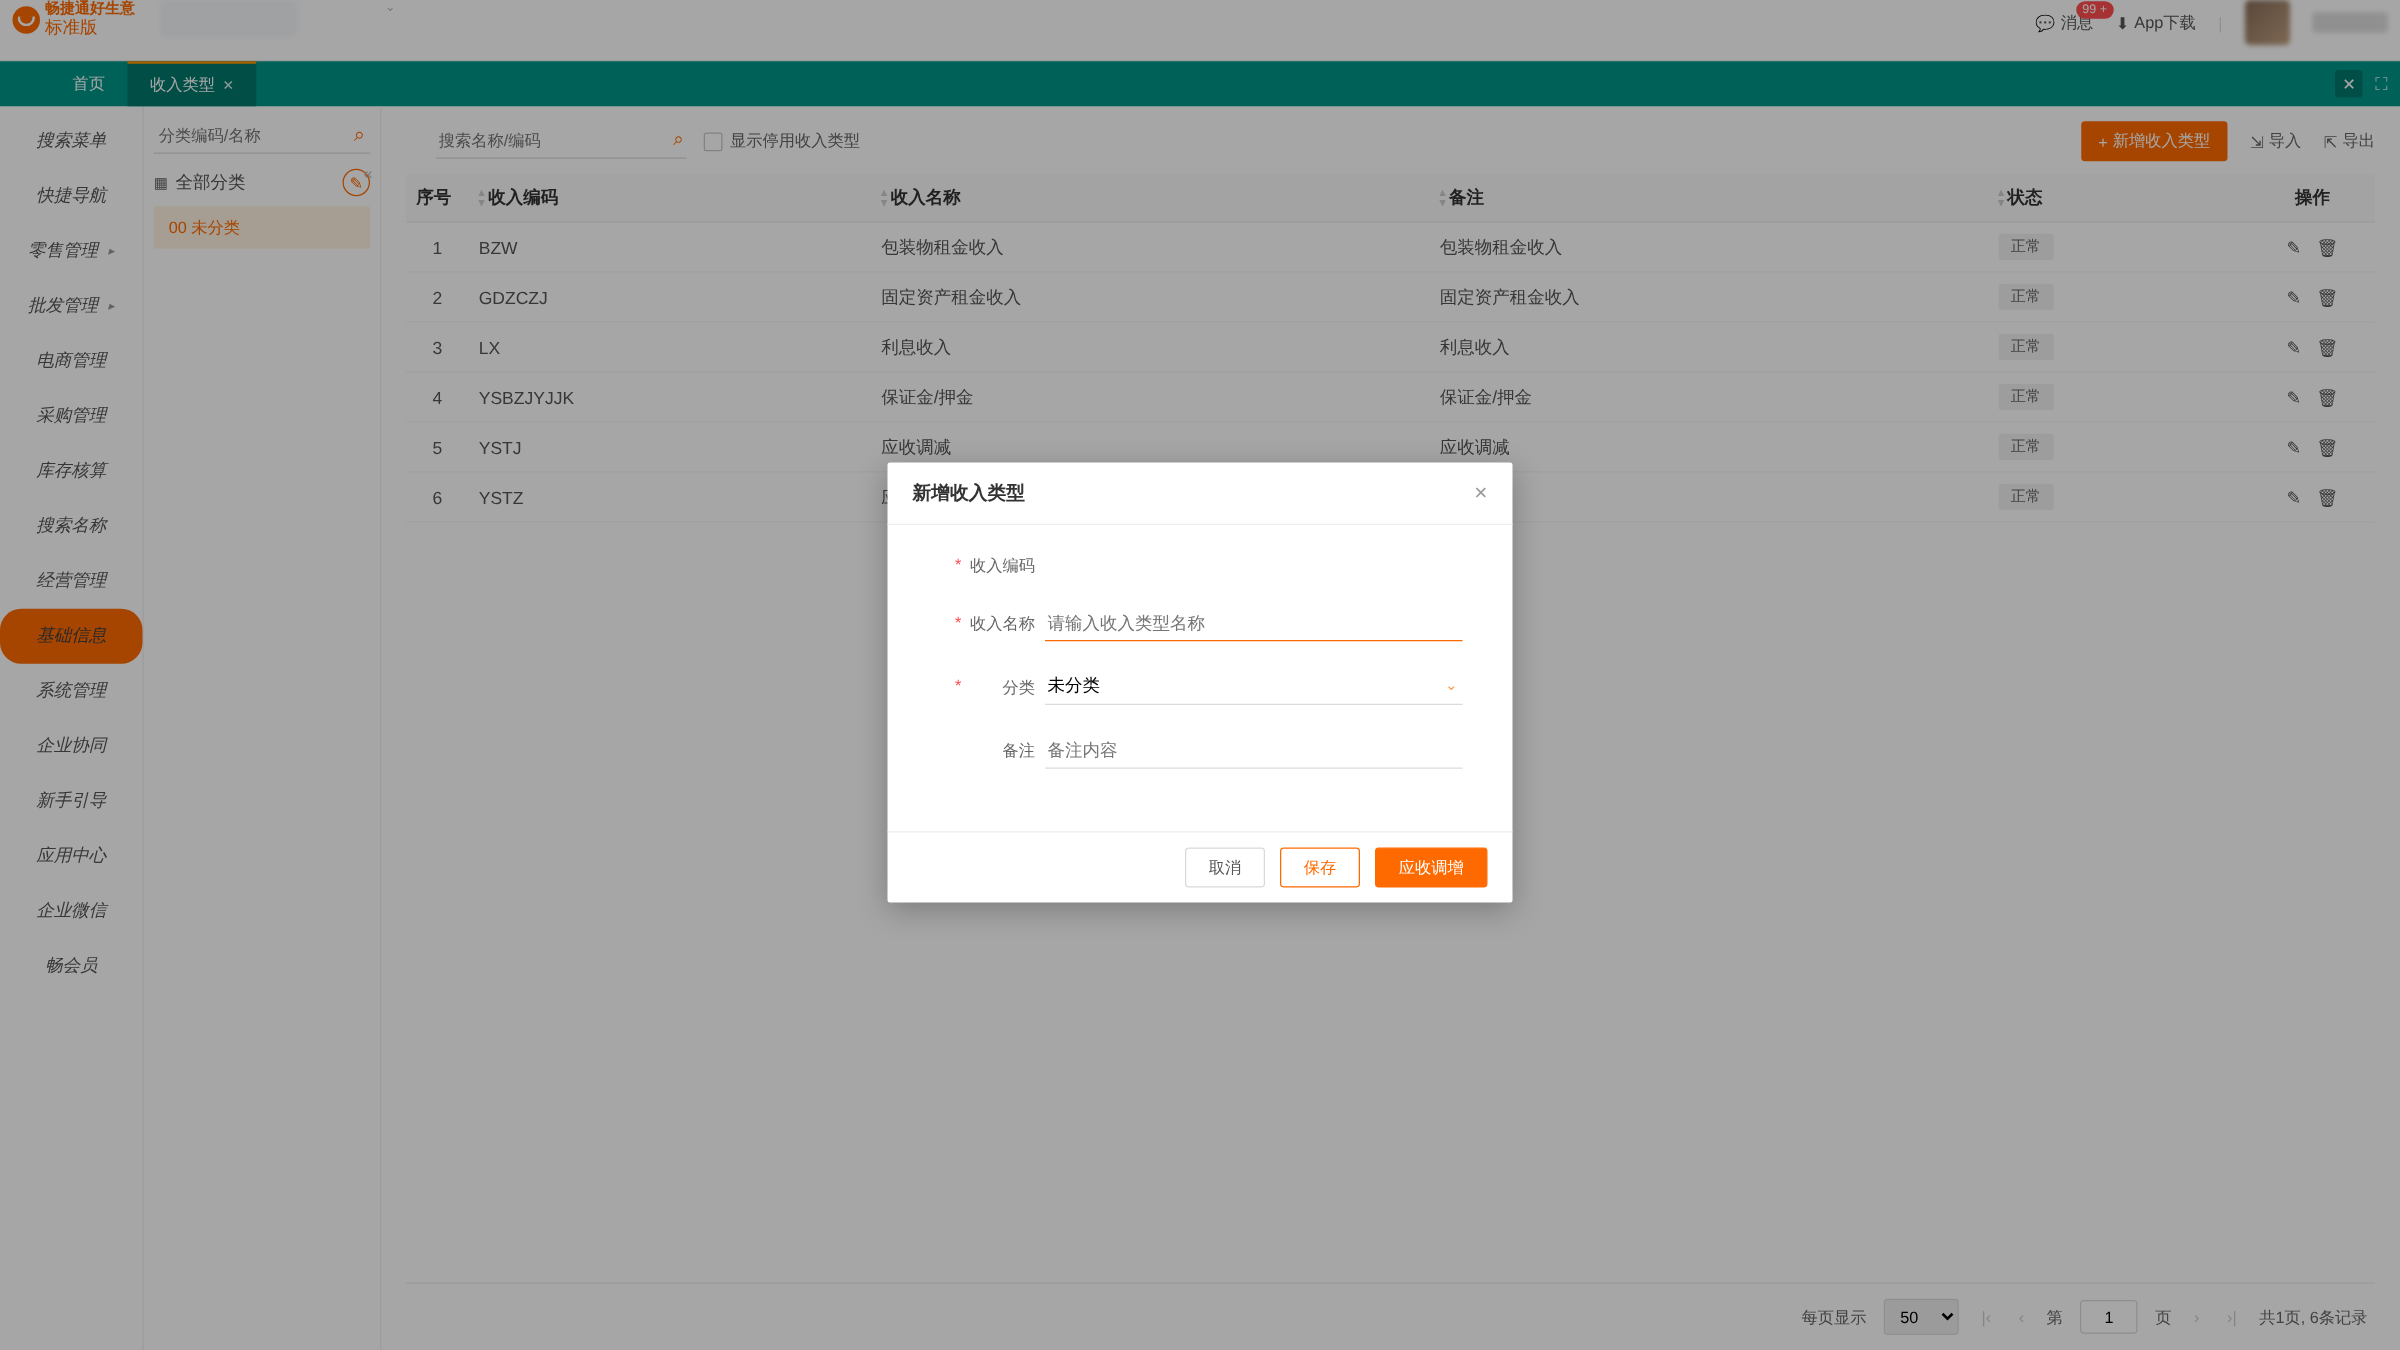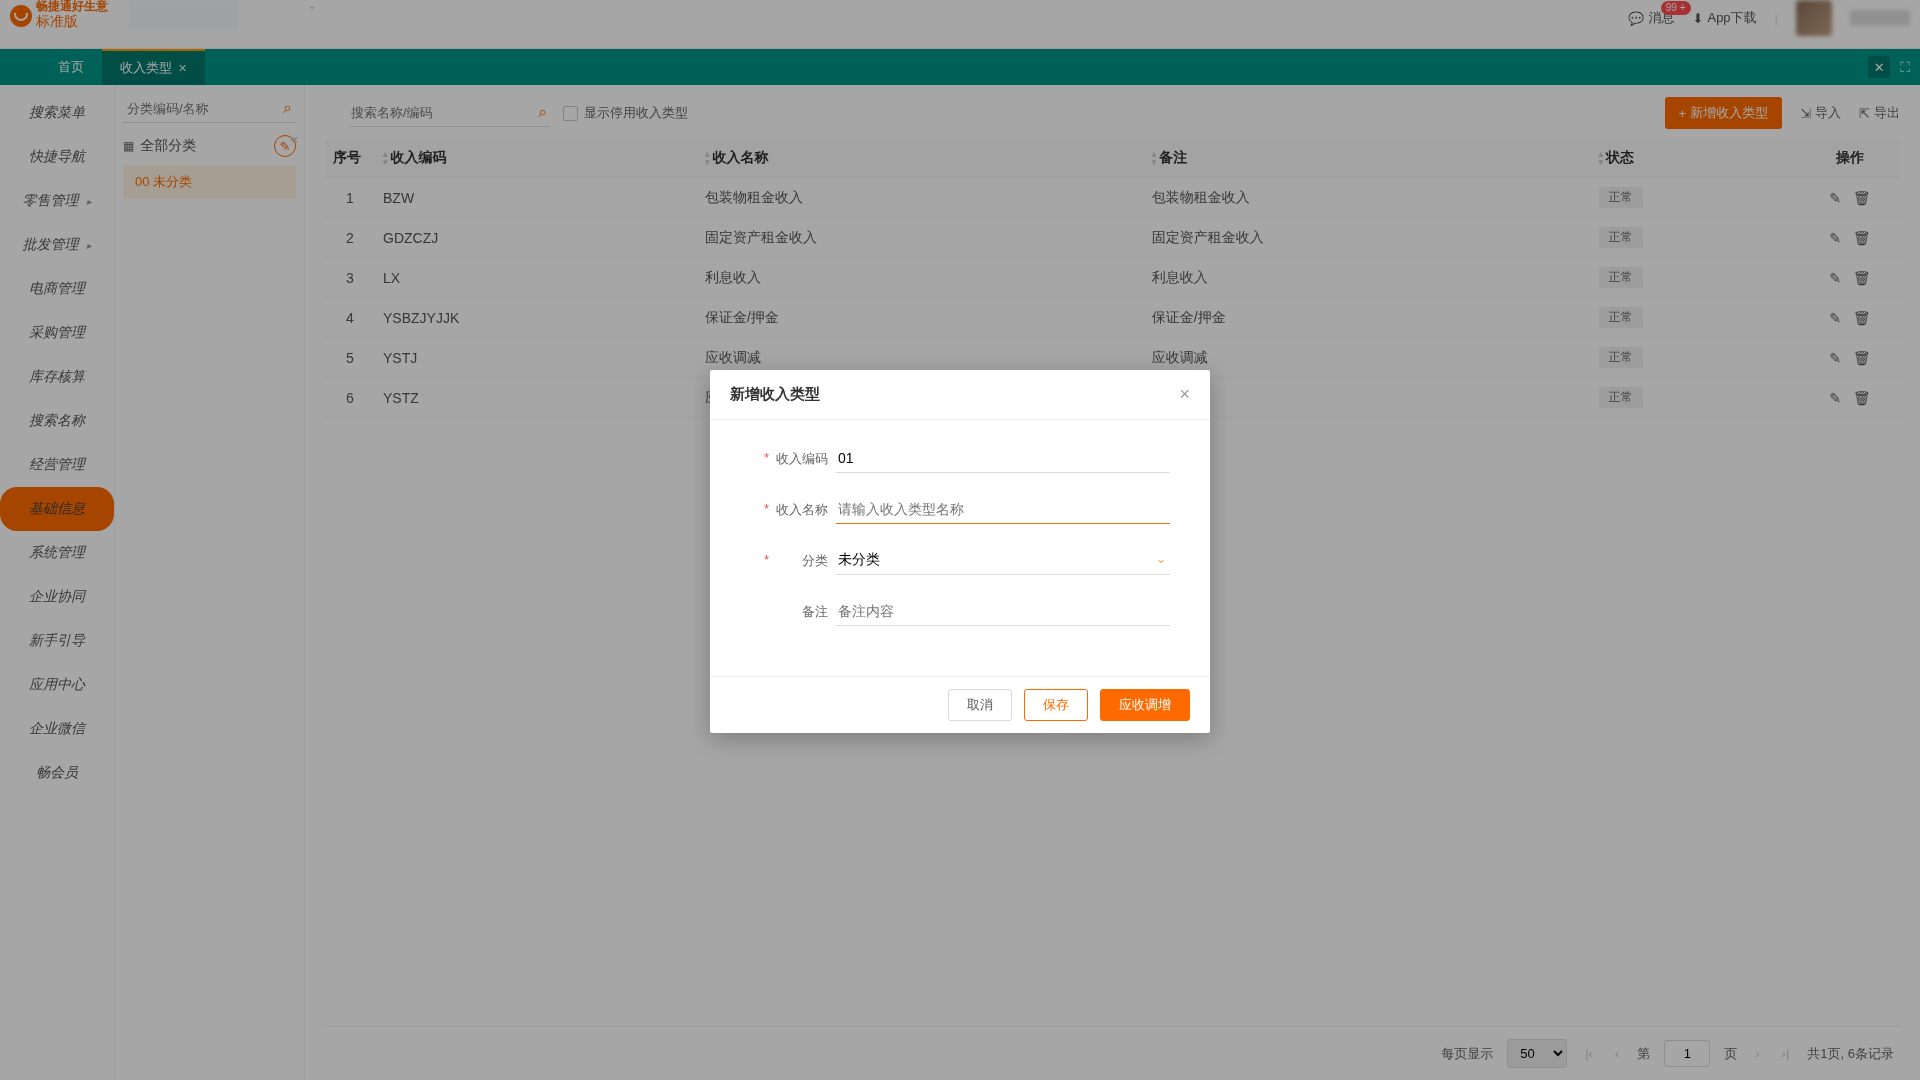--- a/index.html
+++ b/index.html
@@ -288,21 +288,20 @@
 
 <div class="overlay">
   <div class="modal">
     <div class="modal-head">
       <span class="title">新增收入类型</span>
       <span class="mclose">×</span>
     </div>
     <div class="modal-body">
       <div class="form-row">
         <div class="form-label req">收入编码</div>
-        <div class="form-control"><input value="01" style=""></div>
       </div>
       <div class="form-row">
         <div class="form-label req">收入名称</div>
         <div class="form-control focused"><input class="placeholder" placeholder="请输入收入类型名称" style=""></div>
       </div>
       <div class="form-row">
         <div class="form-label req">分类</div>
         <div class="form-control">
           <input readonly="" value="未分类" style="">
           <span class="caret">⌄</span>

